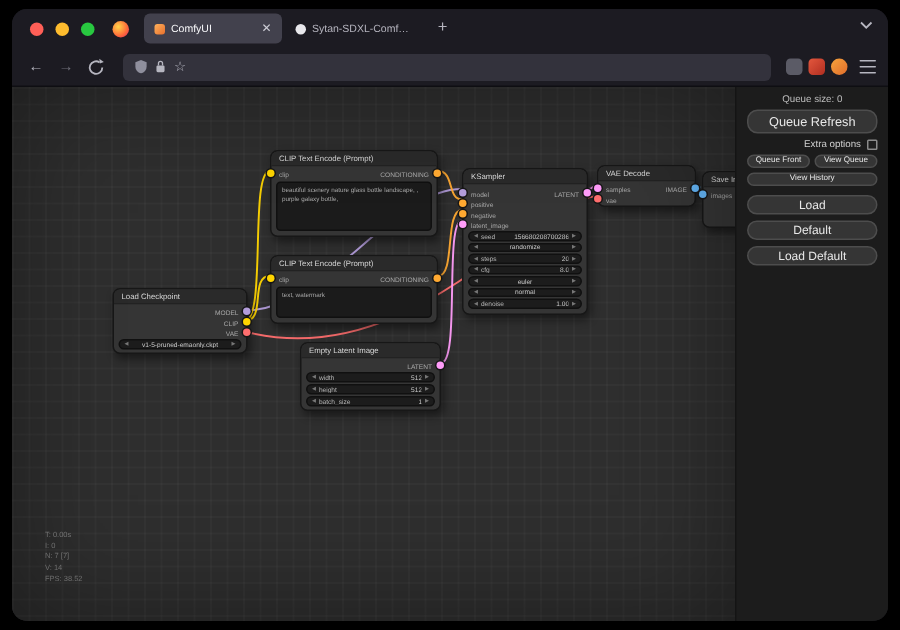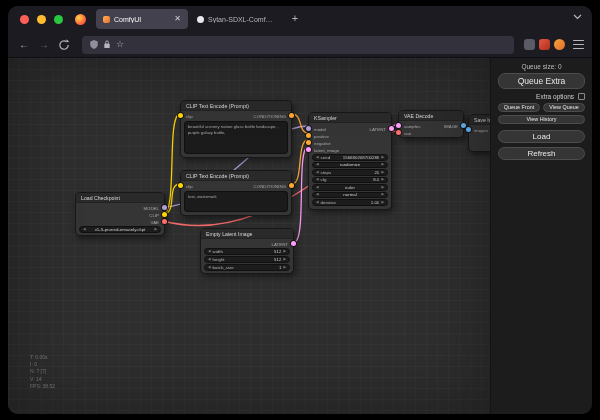--- a/index.html
+++ b/index.html
@@ -293,28 +293,29 @@
         <div>N: 7 [7]</div>
         <div>V: 14</div>
         <div>FPS: 38.52</div>
       </div>
 
       <div class="vignette"></div>
     </div>
 
     <div class="sidebar">
       <div class="qsize">Queue size: 0</div>
-      <button class="btn big">Queue Extra</button>
+      <button class="btn big">Queue Refresh</button>
       <div class="extra">
         <span>Extra options</span>
         <span class="checkbox"></span>
       </div>
       <div class="btnrow">
         <button class="btn tiny">Queue Front</button>
         <button class="btn tiny">View Queue</button>
       </div>
       <button class="btn tiny" style="margin-bottom:6px">View History</button>
       <button class="btn med">Load</button>
-      <button class="btn med">Refresh</button>
+      <button class="btn med">Default</button>
+      <button class="btn med">Load Default</button>
     </div>
 
   </div>
 </div>
 
 </body></html>

